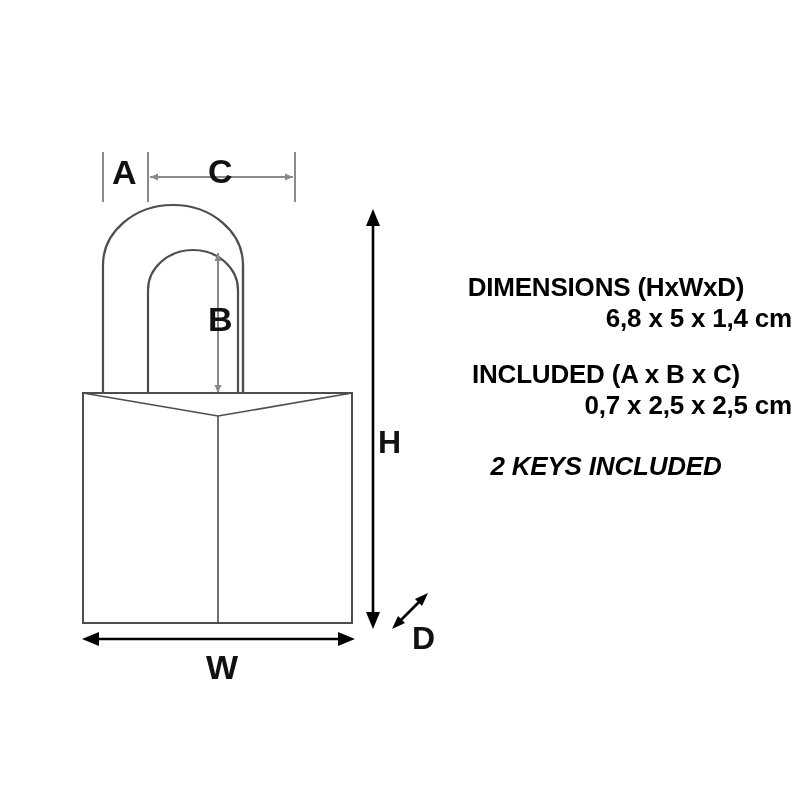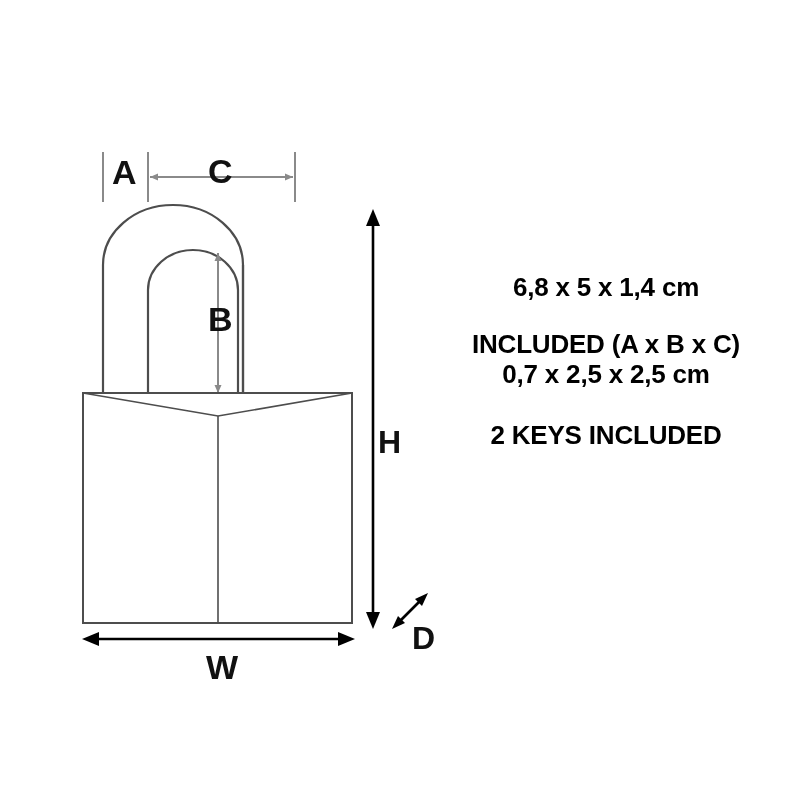--- a/index.html
+++ b/index.html
@@ -53,22 +53,23 @@
     line-height: 1.18;
     letter-spacing: -0.2px;
     white-space: nowrap;
   }
   .spec-value {
     font-size: 26px;
     font-weight: bold;
     line-height: 1.18;
     letter-spacing: -0.2px;
     white-space: nowrap;
+    text-align: right;
   }
-  #spec-keys { margin-top: 30px; }
+  #spec-keys { margin-top: 30px; font-style: italic; }
 </style>
 </head>
 <body>
 
 <div id="page">
 
   <svg id="diagram-svg" viewBox="0 0 800 800">
 
     <line x1="103" y1="152" x2="103" y2="202" stroke="#8a8a8a" stroke-width="2"></line>
     <line x1="148" y1="152" x2="148" y2="202" stroke="#8a8a8a" stroke-width="2"></line>
@@ -115,20 +116,21 @@
 
   <div class="dim-label" id="label-H">H</div>
 
   <div class="dim-label" id="label-W">W</div>
 
   <div class="dim-label" id="label-D">D</div>
 
   <div id="spec-block">
 
     <div class="spec-group">
+      <div class="spec-heading">DIMENSIONS (HxWxD)</div>
       <div class="spec-value">6,8 x 5 x 1,4 cm</div>
     </div>
 
     <div class="spec-group">
       <div class="spec-heading">INCLUDED (A x B x C)</div>
       <div class="spec-value">0,7 x 2,5 x 2,5 cm</div>
     </div>
 
     <div class="spec-group" id="spec-keys">
       <div class="spec-heading">2 KEYS INCLUDED</div>

